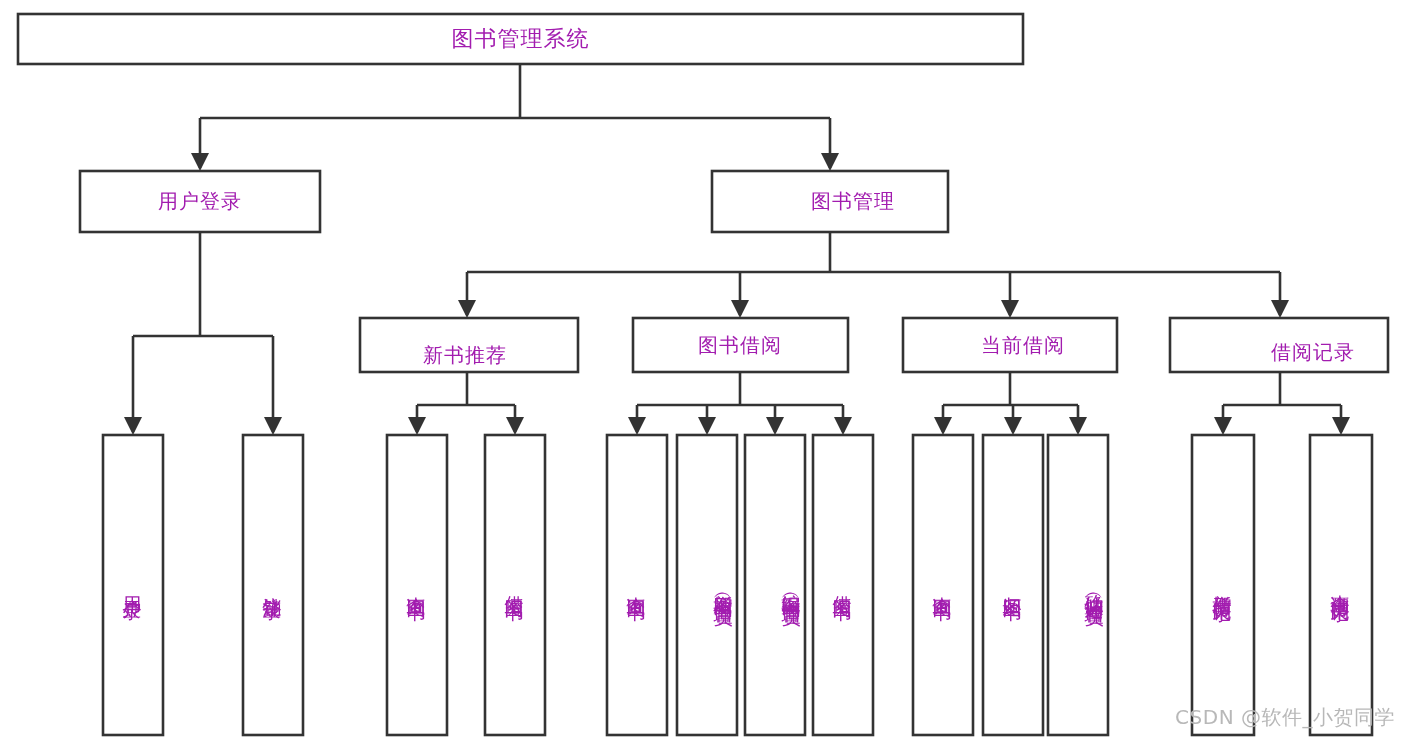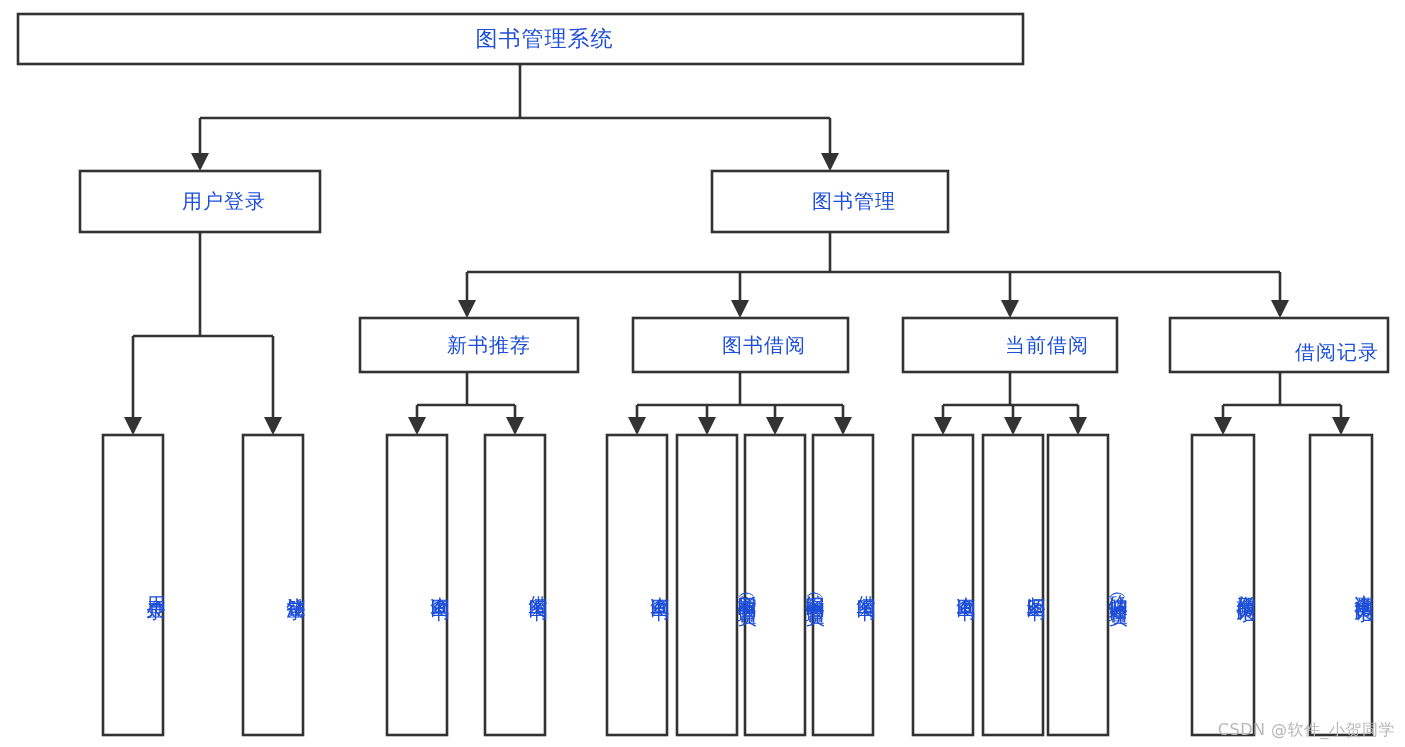--- a/index.html
+++ b/index.html
@@ -39,48 +39,47 @@
   }
   .arrow-head {
     fill: #333333;
     stroke: none;
   }
   .node-label {
     position: absolute;
     display: flex;
     align-items: center;
     justify-content: center;
-    color: #1d4ed8;
+    color: #a21caf;
     font-size: 20px;
     letter-spacing: 1px;
     pointer-events: none;
     white-space: nowrap;
-    margin-left: 24px;
   }
   .node-label.vertical {
     writing-mode: vertical-rl;
     text-orientation: upright;
     letter-spacing: 2px;
     align-items: flex-start;
     padding-top: 6px;
     box-sizing: border-box;
     font-size: 19px;
   }
   .node-label.vertical.tall {
     align-items: flex-start;
   }
   .node-label.vertical.mid {
     align-items: center;
     padding-top: 0;
   }
   .watermark {
     position: absolute;
     right: 10px;
-    bottom: 6px;
-    font-size: 16px;
+    bottom: 16px;
+    font-size: 20px;
     color: #b8b8b8;
     letter-spacing: 0.5px;
     user-select: none;
   }
 </style>
 </head>
 <body>
 
 <div id="diagram-root">
 
@@ -156,23 +155,23 @@
 
     <path class="conn" d="M 1280 372 L 1280 405"></path>
     <path class="conn" d="M 1223 405 L 1341 405"></path>
     <path class="conn" marker-end="url(#arrow)" d="M 1223 405 L 1223 432"></path>
     <path class="conn" marker-end="url(#arrow)" d="M 1341 405 L 1341 432"></path>
   </svg>
 
   <div class="node-label" style="left:18px; top:14px; width:1005px; height:50px; font-size:22px;">图书管理系统</div>
 
   <div class="node-label" style="left:80px; top:171px; width:240px; height:61px;">用户登录</div>
-  <div class="node-label" style="left:712px; top:171px; width:236px; height:61px;">图书管理</div>
+  <div class="node-label" style="left:735px; top:171px; width:236px; height:61px;">图书管理</div>
 
-  <div class="node-label" style="left:360px; top:318px; width:210px; height:54px;">新书推荐</div>
+  <div class="node-label" style="left:360px; top:328px; width:210px; height:54px;">新书推荐</div>
   <div class="node-label" style="left:633px; top:318px; width:214px; height:54px;">图书借阅</div>
   <div class="node-label" style="left:916px; top:318px; width:214px; height:54px;">当前借阅</div>
   <div class="node-label" style="left:1170px; top:326px; width:218px; height:52px;padding-left:34px;">借阅记录</div>
 
   <div class="node-label vertical mid" style="left:103px; top:435px; width:60px; height:300px;">用户登录</div>
   <div class="node-label vertical mid" style="left:243px; top:435px; width:60px; height:300px;">注销登录</div>
 
   <div class="node-label vertical mid" style="left:387px; top:435px; width:60px; height:300px;">查询图书</div>
   <div class="node-label vertical mid" style="left:485px; top:435px; width:60px; height:300px;">借阅图书</div>
 

